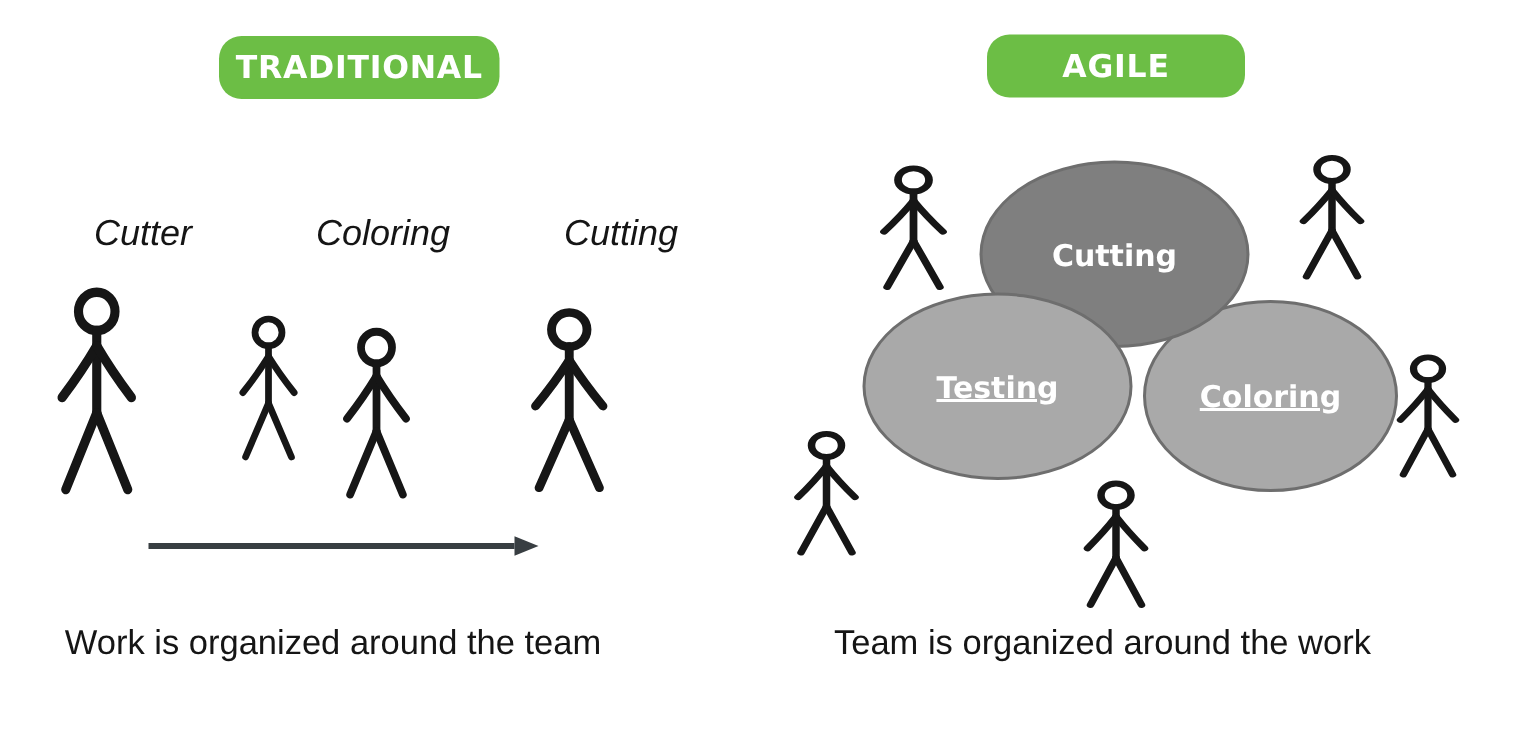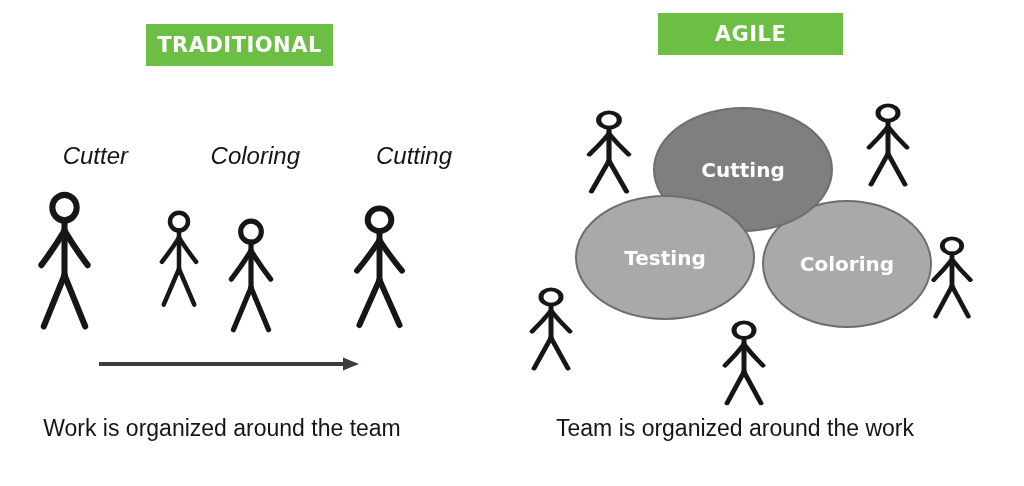--- a/index.html
+++ b/index.html
@@ -11,24 +11,24 @@
     font-family: "Liberation Sans", sans-serif;
   }
 
   
   .hdr {
     position: absolute;
     display: flex; align-items: center; justify-content: center;
     background: var(--header_green, #6cbe45);
     color: var(--header_text, #ffffff);
     font-family: "DejaVu Sans", "Liberation Sans", sans-serif;
-    font-weight: bold; font-size: 21px; letter-spacing: 0.5px;
+    font-weight: bold; font-size: 21px; letter-spacing: 0.5px; border-radius: 15px;
   }
   .hdr-trad { left: 146px; top: 24px; width: 187px; height: 42px; }
-  .hdr-agile { left: 658px; top: 13px; width: 185px; height: 42px; }
+  .hdr-agile { left: 658px; top: 23px; width: 172px; height: 42px; }
 
   
   .role {
     position: absolute; top: 141px; width: 120px;
     text-align: right; color: var(--text, #151515);
     font-size: 24px; font-weight: 400; line-height: 30px; font-style: italic;
   }
   .role-cutter  { left: 8px; }
   .role-painter { left: 180px; }
   .role-quality { left: 332px; }
@@ -62,21 +62,21 @@
     position: absolute;
     border-radius: 50%;
     display: flex; align-items: center; justify-content: center;
     color: var(--ellipse_text, #ffffff);
     font-family: "DejaVu Sans", "Liberation Sans", sans-serif;
     font-weight: bold; font-size: 20px;
     border: 2px solid var(--ellipse_border, #6e6e6e);
     box-sizing: border-box;
   }
   .ellipse.dark  { background: var(--ellipse_dark, #7f7f7f); text-align: center; }
-  .ellipse.light { background: var(--ellipse_light, #a9a9a9); }
+  .ellipse.light { background: var(--ellipse_light, #a9a9a9); text-decoration: underline; }
   .el-coloring { left: 762px; top: 200px; width: 170px; height: 128px; z-index: 1; }
   .el-cutting  { left: 653px; top: 107px; width: 180px; height: 125px; z-index: 2; }
   .el-testing  { left: 575px; top: 195px; width: 180px; height: 125px; z-index: 3; }
 </style>
 </head>
 <body>
 
 <svg width="0" height="0" style="position:absolute" aria-hidden="true">
   <defs>
     <symbol id="stickman" viewBox="0 0 60 112" preserveAspectRatio="none">

